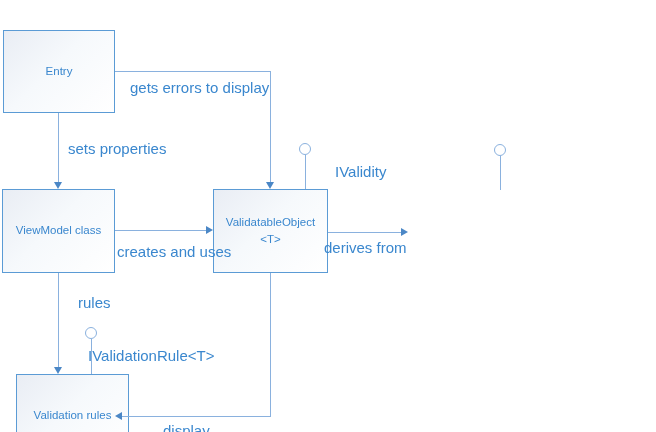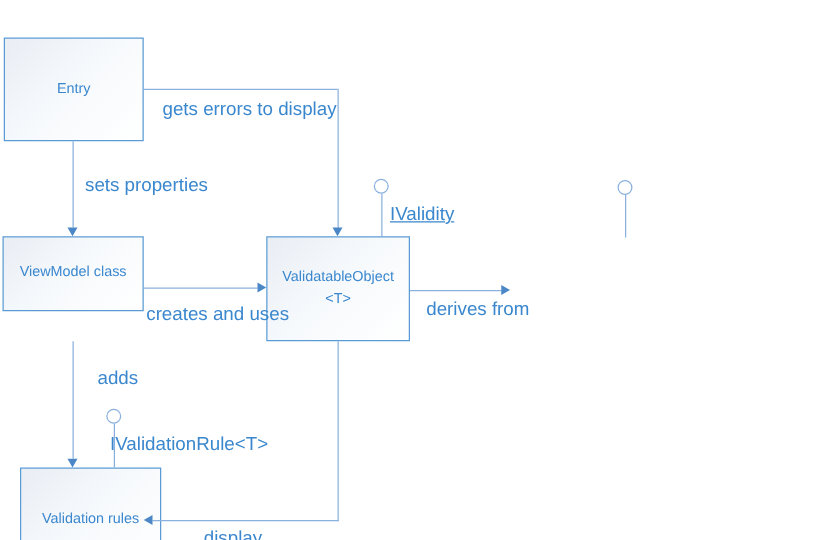--- a/index.html
+++ b/index.html
@@ -20,21 +20,21 @@
   .arr { position:absolute; width:0; height:0; }
   .arr.down  { border-left:4px solid transparent; border-right:4px solid transparent; border-top:7px solid #4B87C6; }
   .arr.right { border-top:4px solid transparent; border-bottom:4px solid transparent; border-left:7px solid #4B87C6; }
   .arr.left  { border-top:4px solid transparent; border-bottom:4px solid transparent; border-right:7px solid #4B87C6; }
   .lolli {
     position:absolute; width:12px; height:12px; box-sizing:border-box;
     border:1px solid #8AB1DE; border-radius:50%; background:#ffffff;
   }
   
   #n-entry       { left:3px;   top:2px;   width:112px; height:83px; }
-  #n-viewmodel   { left:2px;   top:161px; width:113px; height:60px; }
+  #n-viewmodel   { left:2px;   top:161px; width:113px; height:84px; }
   #n-validatable { left:213px; top:161px; width:115px; height:84px; }
   #n-extended    { left:408px; top:162px; width:112px; height:84px; }
   #n-validation  { left:16px;   top:346px; width:113px; height:83px; }
   
   #e1h { left:115px; top:43px;  width:155px; height:1px; }
   #e1v { left:270px; top:43px;  width:1px;   height:112px; }
   #e1a { left:266px; top:154px; }
   #e2v { left:58px;  top:85px;  width:1px;   height:69px; }
   #e2a { left:54px;  top:154px; }
   #e3h { left:115px; top:202px; width:91px;  height:1px; }
@@ -50,24 +50,24 @@
   #l1c { left:299px; top:115px; }
   #l1s { left:305px; top:127px; width:1px; height:34px; }
   #l2c { left:494px; top:116px; }
   #l2s { left:500px; top:128px; width:1px; height:34px; }
   #l3c { left:85px;  top:299px; }
   #l3s { left:91px;  top:311px; width:1px; height:35px; }
   
   #lbl-gets     { left:130px; top:51px; }
   #lbl-sets     { left:68px;  top:112px; }
   #lbl-creates  { left:117px; top:215px; }
-  #lbl-derives  { left:341px; top:211px; }
+  #lbl-derives  { left:324px; top:211px; }
   #lbl-adds     { left:78px;  top:266px; }
   #lbl-executes { left:163px; top:394px; }
-  #lbl-ivalidity { left:312px; top:135px;text-decoration:underline; }
+  #lbl-ivalidity { left:335px; top:135px; }
   #lbl-inotify   { left:510px; top:132px; }
   #lbl-ivalrule  { left:88px; top:319px; }
 </style>
 </head>
 <body>
 
 <div class="canvas">
 
   <div class="node" id="n-entry">
     <span>Entry</span>
@@ -91,21 +91,21 @@
   <div class="seg" id="e2v"></div>
   <div class="arr down" id="e2a"></div>
   <div class="lbl" id="lbl-sets">sets properties</div>
 
   <div class="seg" id="e3h"></div>
   <div class="arr right" id="e3a"></div>
   <div class="lbl" id="lbl-creates">creates and uses</div>
 
   <div class="seg" id="e4v"></div>
   <div class="arr down" id="e4a"></div>
-  <div class="lbl" id="lbl-adds">adds</div>
+  <div class="lbl" id="lbl-adds">rules</div>
 
   <div class="seg" id="e5h"></div>
   <div class="arr right" id="e5a"></div>
   <div class="lbl" id="lbl-derives">derives from</div>
 
   <div class="seg" id="e6v"></div>
   <div class="seg" id="e6h"></div>
   <div class="arr left" id="e6a"></div>
   <div class="lbl" id="lbl-executes">display</div>
 

